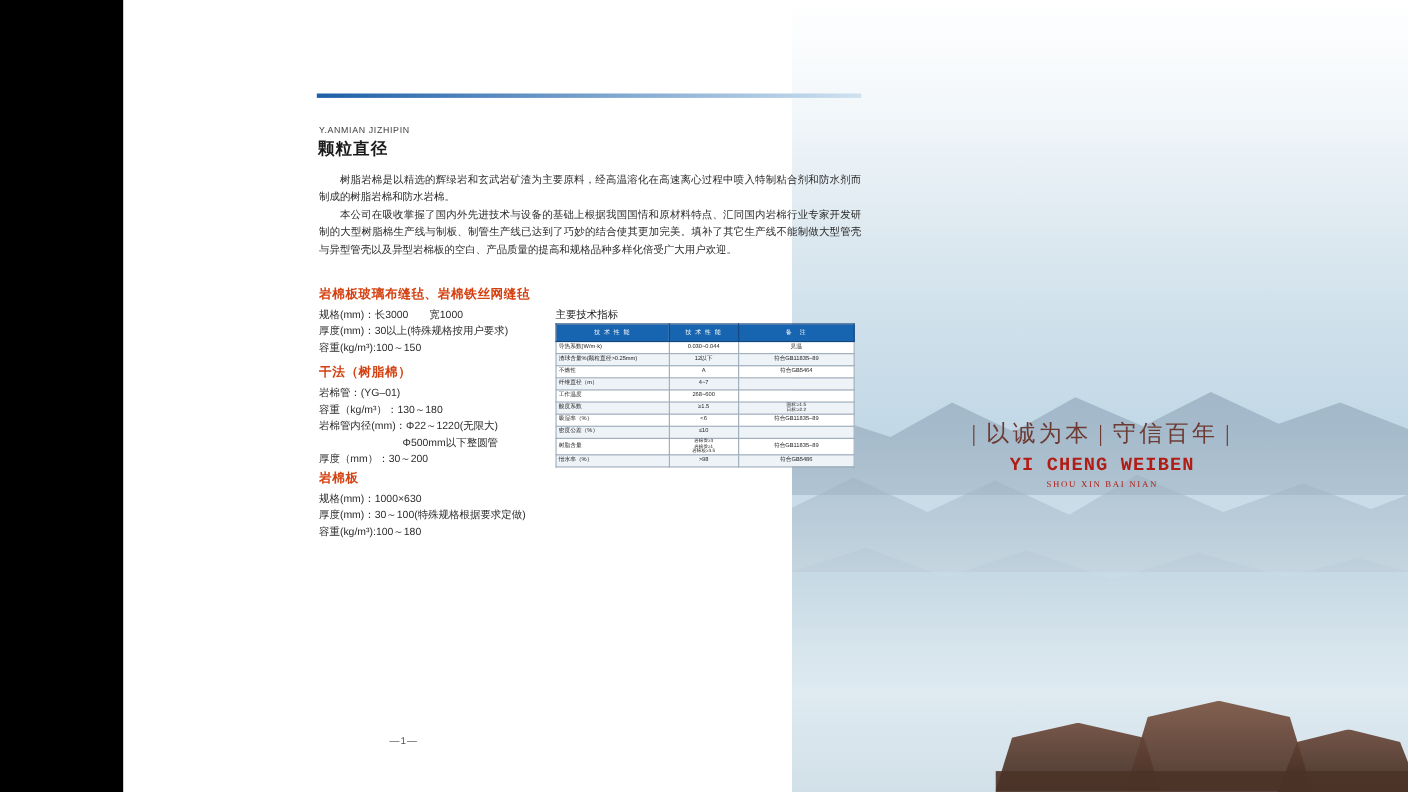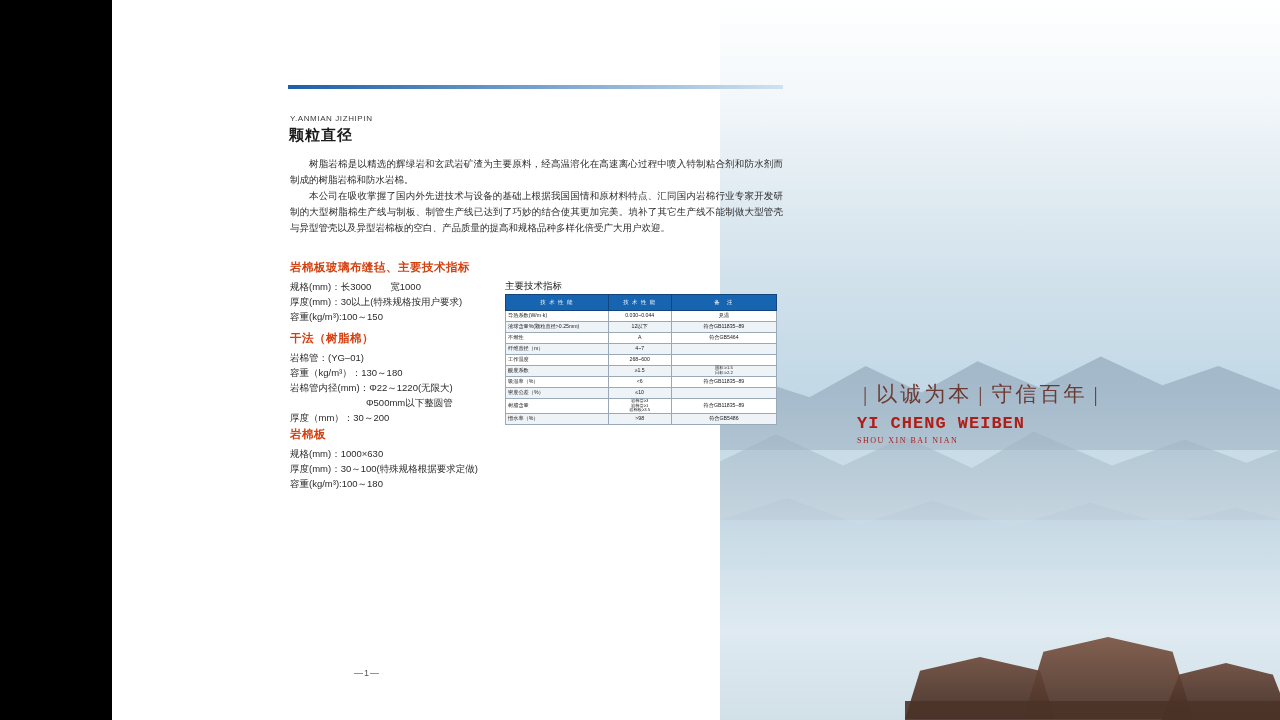--- a/index.html
+++ b/index.html
@@ -88,20 +88,21 @@
     position: absolute; left: 0; top: 86px; width: 375px; height: 20px;
     background: #4b3328; opacity: .9;
   }
 
   
   .slogan {
     position: absolute;
     left: 745px;
     top: 380px;
     width: 290px;
+    text-align: center;
     color: #9c1b14;
   }
   .slogan .cn {
     font-family: "Liberation Serif", serif;
     font-size: 21px;
     letter-spacing: 3px;
     color: #6d3a33;
     white-space: nowrap;
   }
   .slogan .cn .bar {
@@ -266,21 +267,21 @@
   </div>
 
   <div class="content">
     <div class="rule"></div>
     <div class="pinyin">Y.ANMIAN JIZHIPIN</div>
     <div class="title">颗粒直径</div>
 
     <div class="para p2">本公司在吸收掌握了国内外先进技术与设备的基础上根据我国国情和原材料特点、汇同国内岩棉行业专家开发研制的大型树脂棉生产线与制板、制管生产线已达到了巧妙的结合使其更加完美。填补了其它生产线不能制做大型管壳与异型管壳以及异型岩棉板的空白、产品质量的提高和规格品种多样化倍受广大用户欢迎。</div>
     <div class="para p1">树脂岩棉是以精选的辉绿岩和玄武岩矿渣为主要原料，经高温溶化在高速离心过程中喷入特制粘合剂和防水剂而制成的树脂岩棉和防水岩棉。</div>
 
-    <div class="sec-head" style="top:260px">岩棉板玻璃布缝毡、主要技术指标</div>
+    <div class="sec-head" style="top:260px">岩棉板玻璃布缝毡、岩棉铁丝网缝毡</div>
     <div class="sec-line" style="top:279px">规格(mm)：长3000　　宽1000</div>
     <div class="sec-line" style="top:294px">厚度(mm)：30以上(特殊规格按用户要求)</div>
     <div class="sec-line" style="top:309px">容重(kg/m³):100～150</div>
 
     <div class="sec-head" style="top:331px">干法（树脂棉）</div>
     <div class="sec-line" style="top:350px">岩棉管：(YG–01)</div>
     <div class="sec-line" style="top:365px">容重（kg/m³）：130～180</div>
     <div class="sec-line" style="top:380px">岩棉管内径(mm)：Φ22～1220(无限大)</div>
     <div class="sec-line" style="top:395px">　　　　　　　　Φ500mm以下整圆管</div>
     <div class="sec-line" style="top:410px">厚度（mm）：30～200</div>

